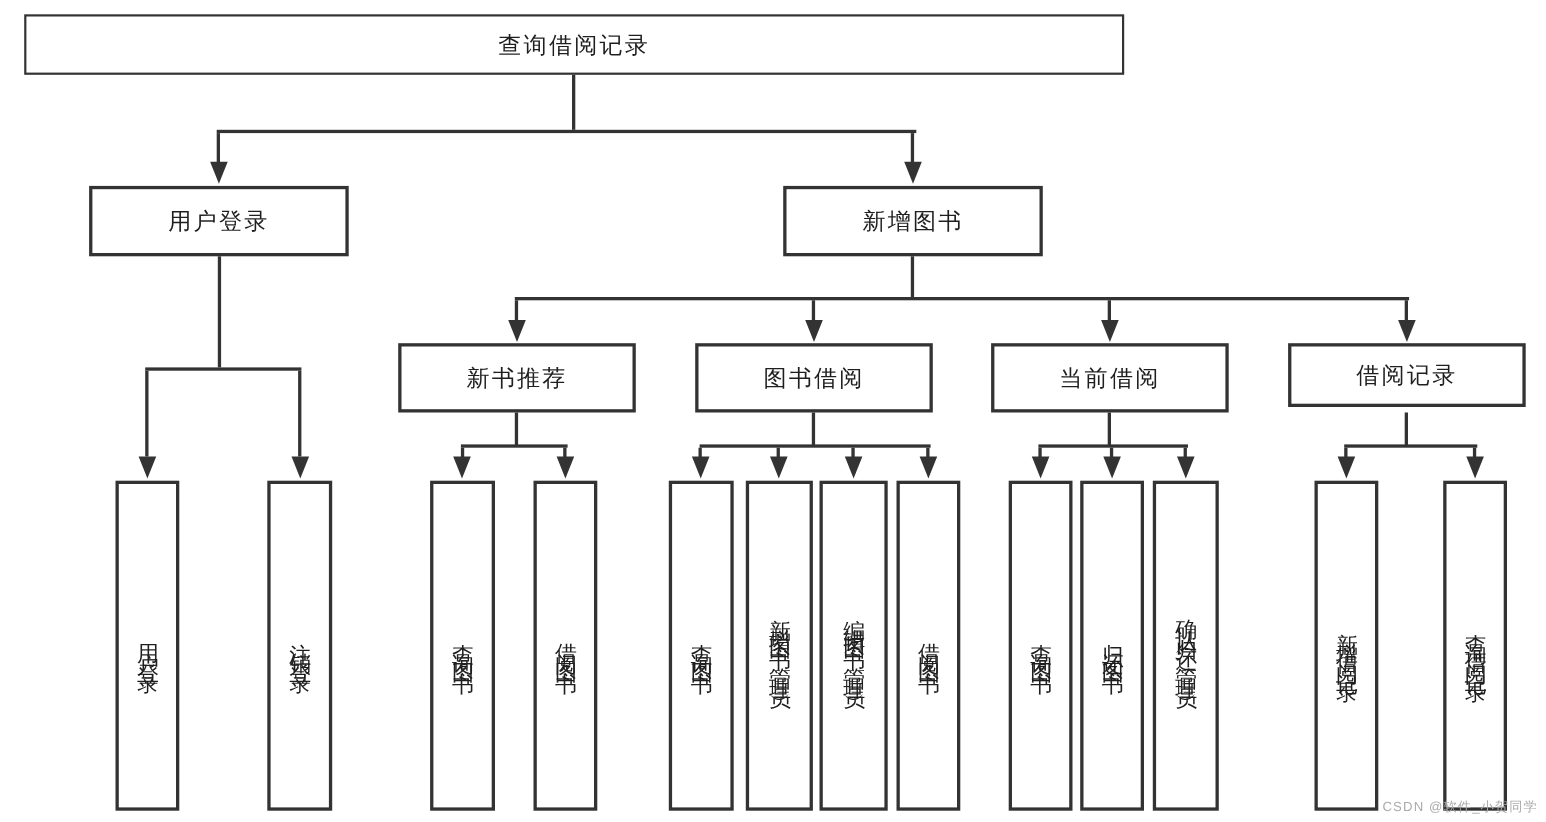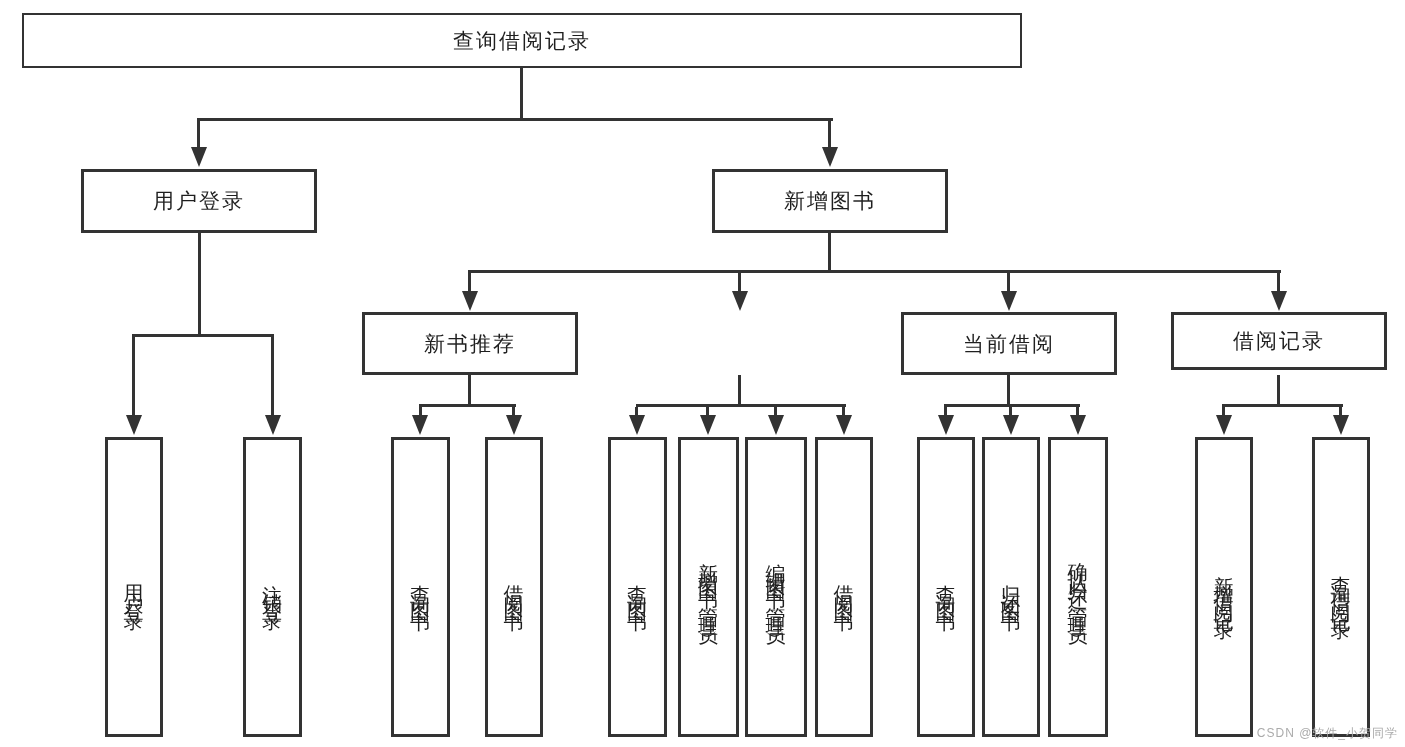--- a/index.html
+++ b/index.html
@@ -63,20 +63,23 @@
   <div class="ar" style="left:462px;top:291px"></div>
   <div class="vl" style="left:738px;top:273px;height:20px"></div>
   <div class="ar" style="left:732px;top:291px"></div>
   <div class="vl" style="left:1007px;top:273px;height:20px"></div>
   <div class="ar" style="left:1001px;top:291px"></div>
   <div class="vl" style="left:1277px;top:273px;height:20px"></div>
   <div class="ar" style="left:1271px;top:291px"></div>
 
   <div class="box h" style="left:362px;top:312px;width:216px;height:63px">
     <span>新书推荐</span>
+  </div>
+  <div class="box h" style="left:632px;top:312px;width:216px;height:63px">
+    <span>图书借阅</span>
   </div>
   <div class="box h" style="left:901px;top:312px;width:216px;height:63px">
     <span>当前借阅</span>
   </div>
   <div class="box h" style="left:1171px;top:312px;width:216px;height:58px">
     <span>借阅记录</span>
   </div>
 
   <div class="vl" style="left:468px;top:375px;height:30px"></div>
   <div class="hl" style="left:419px;top:404px;width:97px"></div>

